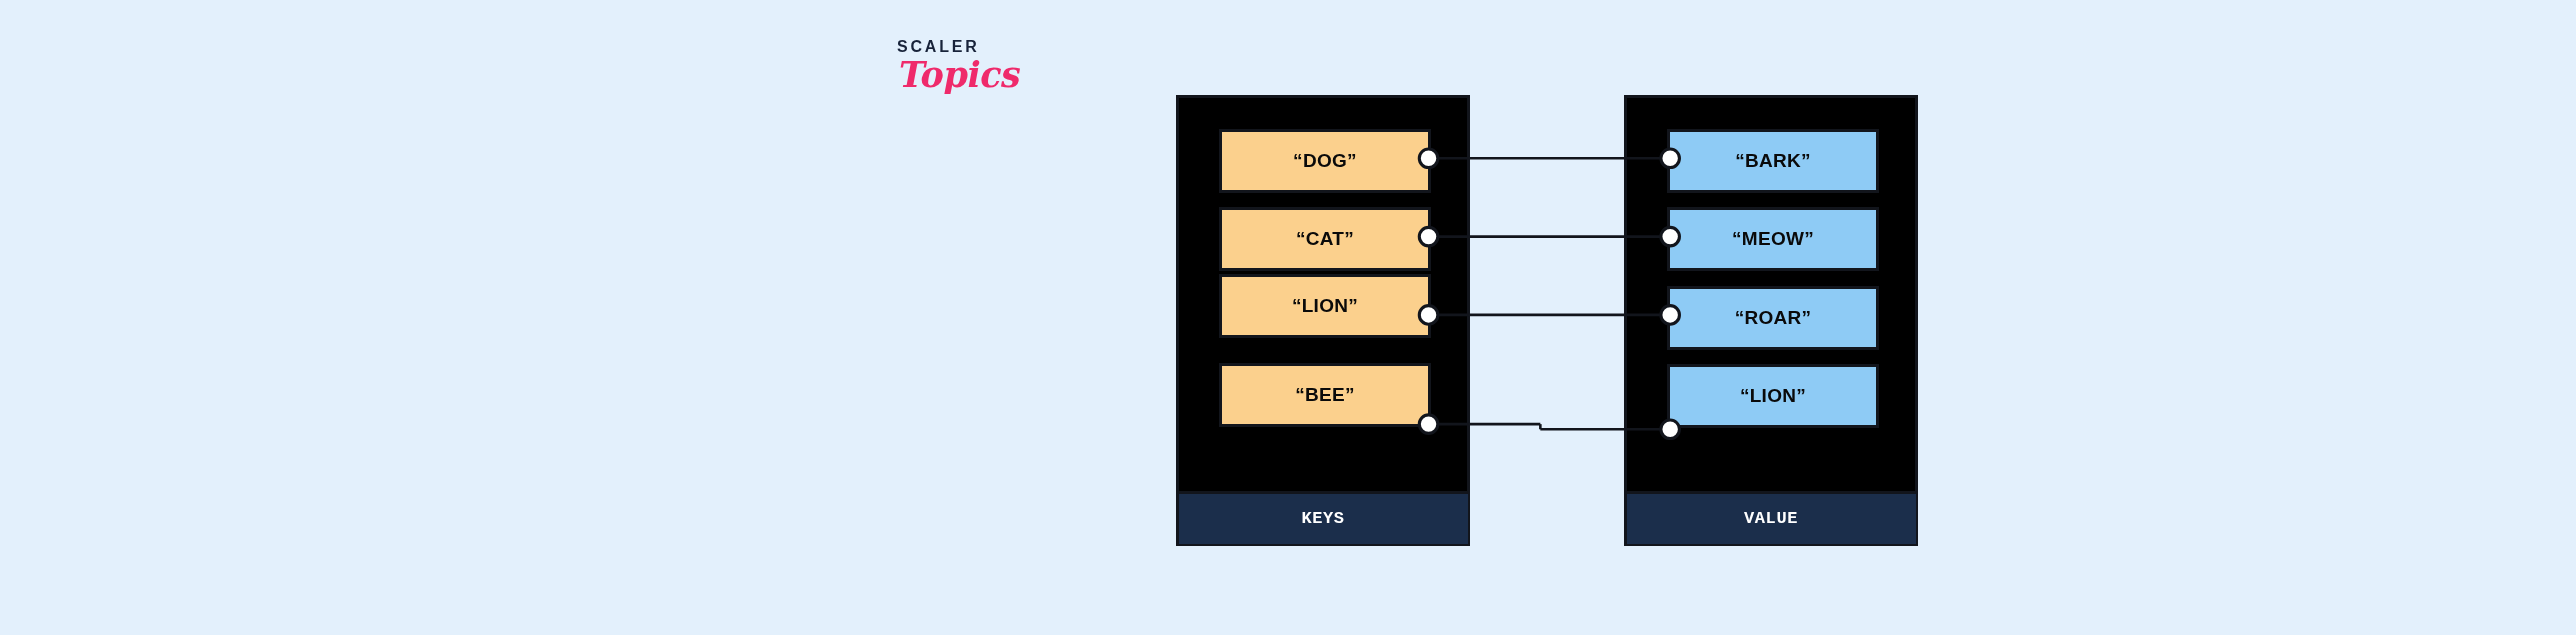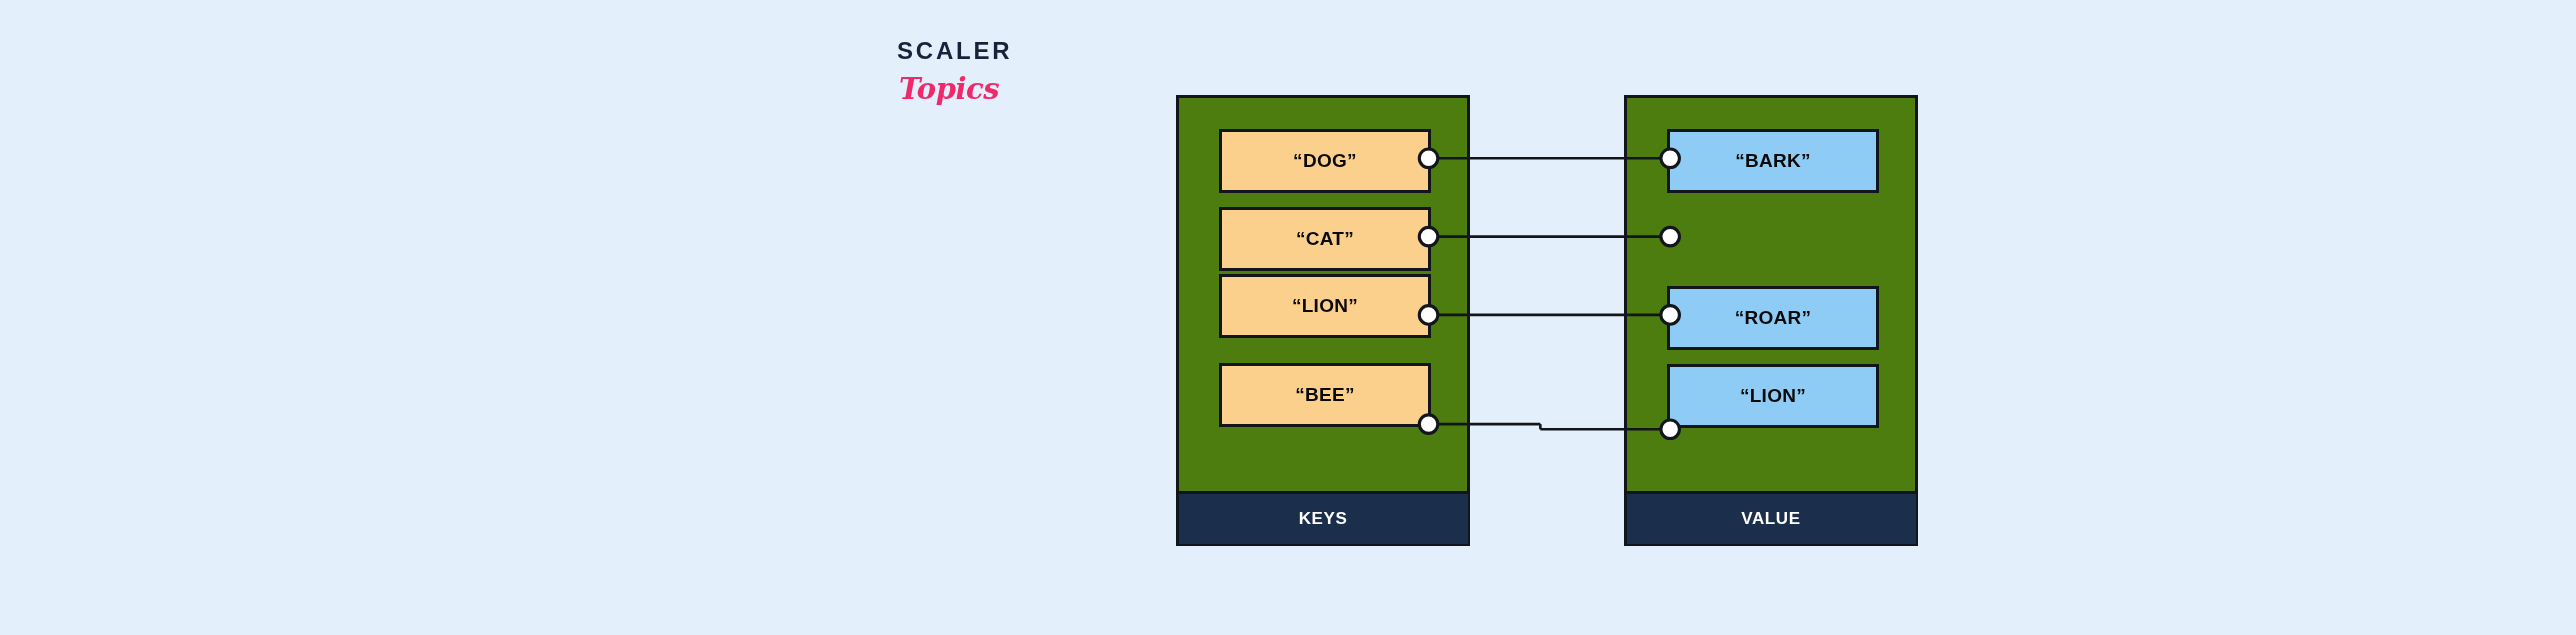--- a/index.html
+++ b/index.html
@@ -20,49 +20,49 @@
     position: absolute;
     left: 897px;
     top: 39px;
     width: 155px;
     height: 82px;
     user-select: none;
   }
   #logo .logo-word {
     font-family: "Liberation Sans", sans-serif;
     font-weight: bold;
-    font-size: 24px;
+    font-size: 16px;
     letter-spacing: 2.8px;
     color: #18233a;
     line-height: 1;
   }
   #logo .logo-script {
     font-family: "DejaVu Serif", serif;
     font-style: italic;
     font-weight: bold;
-    font-size: 29px;
+    font-size: 35px;
     color: #ef2a6b;
     line-height: 1;
-    margin-top: 12px;
+    margin-top: 2px;
     margin-left: 2.1px;
     letter-spacing: -0.5px;
   }
 
   
   #diagram {
     position: absolute;
     left: 0;
     top: 0;
     width: 3091px;
     height: 636px;
   }
 
   .panel {
     position: absolute;
-    background: #4d7c0f;
+    background: #000000;
     border: 3.6px solid #12151c;
     box-sizing: border-box;
   }
   #keys-panel {
     left: 1176px;
     top: 95px;
     width: 294px;
     height: 451px;
   }
   #values-panel {
@@ -105,21 +105,21 @@
     right: -0.5px;
     bottom: -0.5px;
     height: 53px;
     background: #1b2e4b;
     border-top: 3.6px solid #12151c;
     box-sizing: border-box;
     display: flex;
     align-items: center;
     justify-content: center;
     color: #ffffff;
-    font-family: Liberation Sans, sans-serif;
+    font-family: Liberation Mono, monospace;
     font-weight: bold;
     font-size: 17px;
     letter-spacing: 0.6px;
   }
 
   
   #connectors {
     position: absolute;
     left: 0;
     top: 0;
@@ -150,20 +150,21 @@
   <div class="panel" id="keys-panel">
     <div class="item-box key" style="top:31px">“DOG”</div>
     <div class="item-box key" style="top:109px">“CAT”</div>
     <div class="item-box key" style="top:176px">“LION”</div>
     <div class="item-box key" style="top:265px">“BEE”</div>
     <div class="panel-footer">KEYS</div>
   </div>
 
   <div class="panel" id="values-panel">
     <div class="item-box value" style="top:31px">“BARK”</div>
+    <div class="item-box value" style="top:109px">“MEOW”</div>
     <div class="item-box value" style="top:188px">“ROAR”</div>
     <div class="item-box value" style="top:266px">“LION”</div>
     <div class="panel-footer">VALUE</div>
   </div>
 
   <svg id="connectors" viewBox="0 0 6000 1234">
 
     <g>
       <line x1="2773" y1="307" x2="3242" y2="307"></line>
       <circle cx="2773" cy="307" r="18"></circle>

